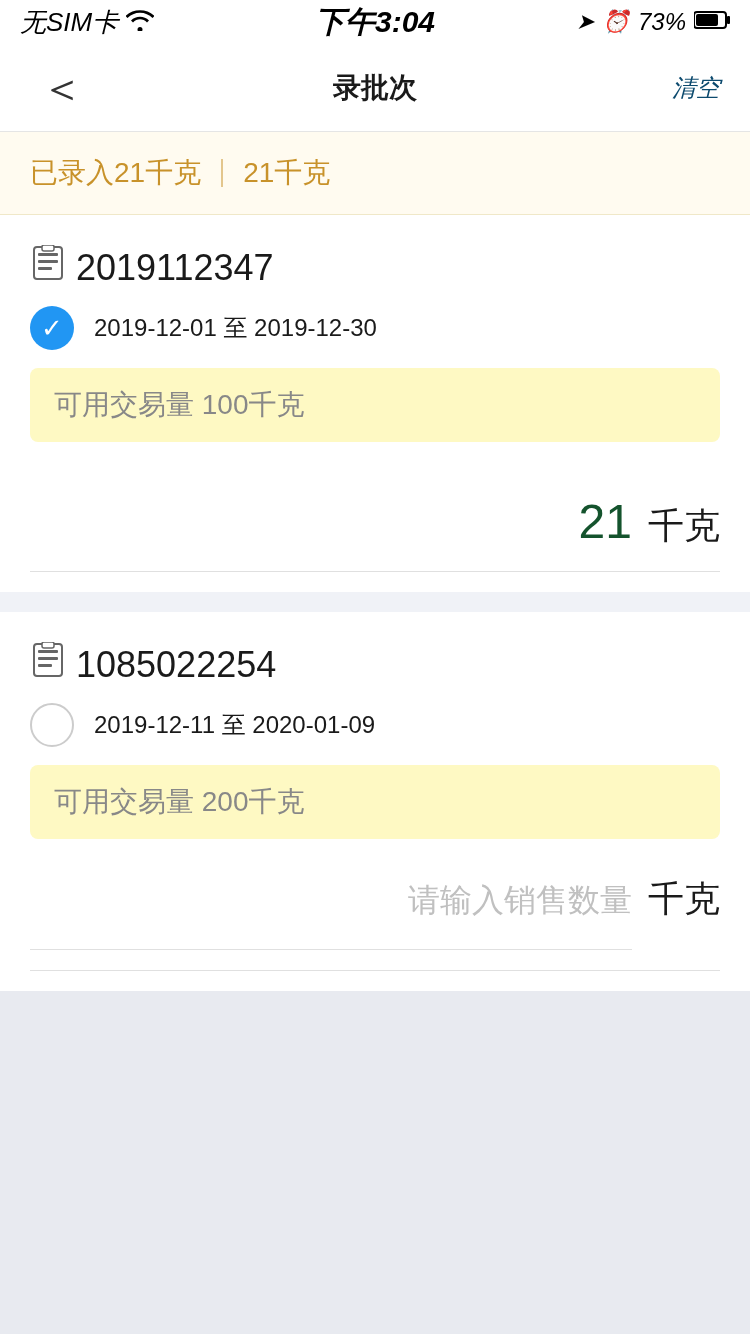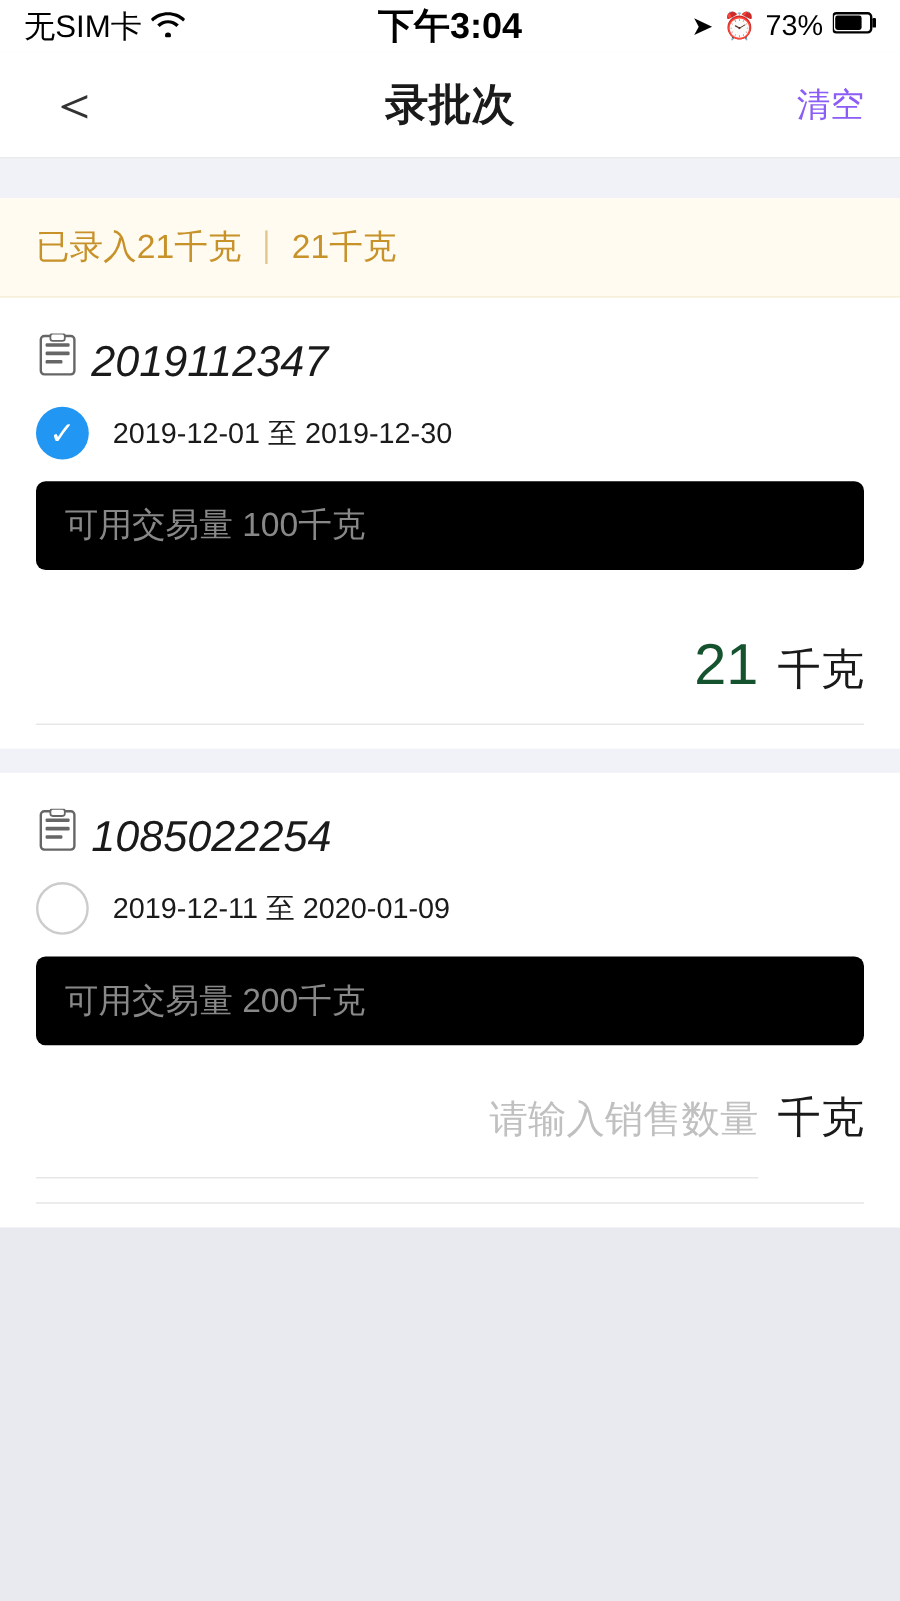--- a/index.html
+++ b/index.html
@@ -16,20 +16,21 @@
     
     .status-bar {
       width: 100%;
       height: 44px;
       background: #fff;
       display: flex;
       align-items: center;
       justify-content: space-between;
       padding: 0 20px;
       font-size: 28px;
+      font-style: italic;
     }
     .status-left {
       display: flex;
       align-items: center;
       gap: 8px;
       font-size: 26px;
       color: #000;
     }
     .status-center {
       font-size: 30px;
@@ -60,43 +61,43 @@
       position: relative;
     }
     .nav-back {
       font-size: 44px;
       color: #333;
       cursor: pointer;
       line-height: 1;
       padding: 10px;
     }
     .nav-title {
-      font-size: 36px;
+      font-size: 28px;
       font-weight: 600;
       color: #1a1a1a;
       position: absolute;
       left: 50%;
       transform: translateX(-50%);
     }
     .nav-clear {
-      font-size: 28px;
-      color: #8b5cf6;
+      font-size: 24px;
+      color: #0c4a6e;
       cursor: pointer;
+      font-style: italic;
     }
 
     
     .info-banner {
       width: 100%;
       background: #fffbf0;
       padding: 22px 30px;
       display: flex;
       align-items: center;
       gap: 20px;
       border-bottom: 1px solid #f0e8c8;
-      margin-top: 33px;
     }
     .info-banner-item {
       font-size: 28px;
       color: #c8922a;
       font-weight: 500;
     }
     .info-divider {
       width: 2px;
       height: 28px;
       background: #c8922a;
@@ -117,21 +118,20 @@
       margin-bottom: 16px;
     }
     .card-icon {
       font-size: 36px;
       color: #555;
     }
     .card-id {
       font-size: 36px;
       color: #1a1a1a;
       font-weight: 500;
-      font-style: italic;
     }
 
     .card-row {
       display: flex;
       align-items: center;
       gap: 20px;
       margin-bottom: 18px;
     }
     .radio-circle {
       width: 44px;
@@ -152,21 +152,21 @@
       color: #fff;
       font-size: 26px;
       line-height: 1;
     }
     .card-date {
       font-size: 24px;
       color: #1a1a1a;
     }
 
     .available-box {
-      background: #000000;
+      background: #fef9c3;
       border-radius: 8px;
       padding: 18px 24px;
       font-size: 28px;
       color: #888;
       margin-bottom: 20px;
     }
 
     .quantity-row {
       display: flex;
       align-items: baseline;

